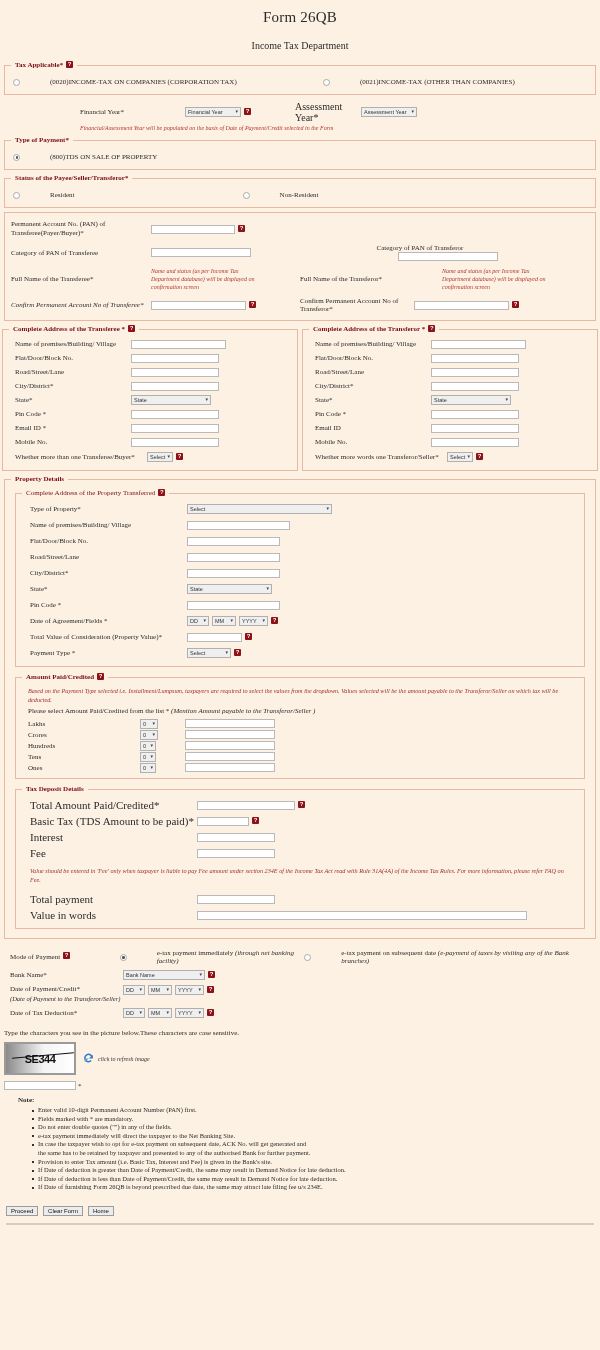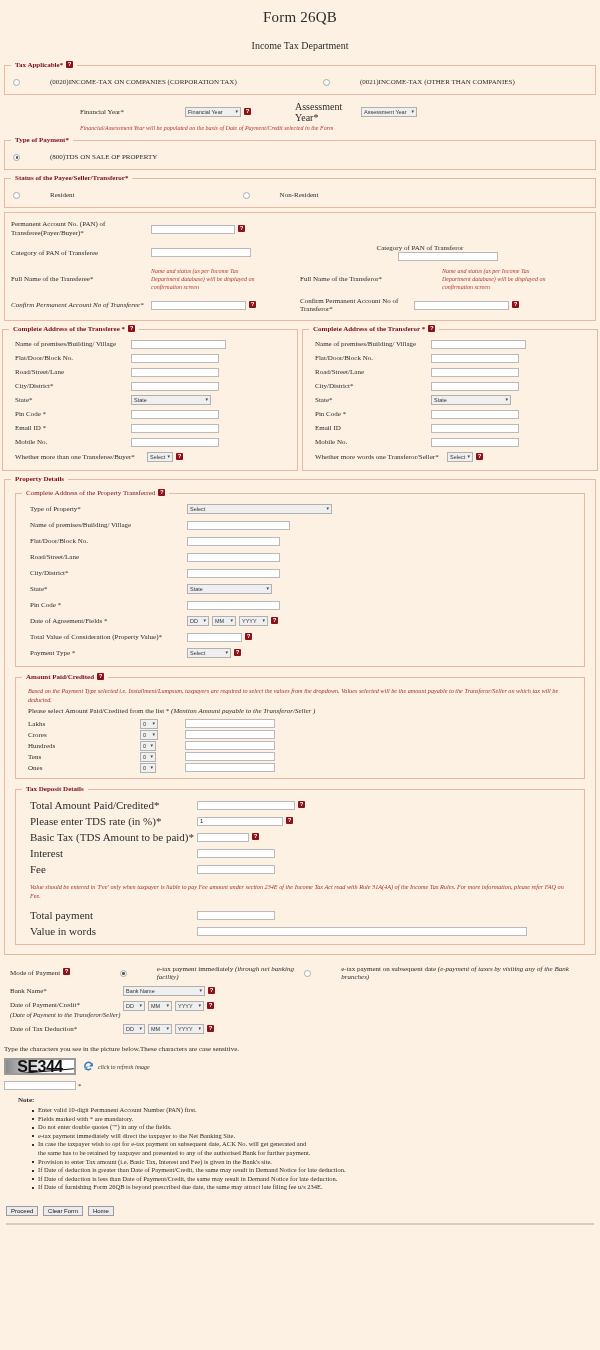--- a/index.html
+++ b/index.html
@@ -129,26 +129,26 @@
   
   .trow { display:flex; align-items:center; height:16px; }
   .trow .tl { width:175px; font-size:11px; padding-left:8px; }
 
   
   .botsec { padding:6px 10px 2px 10px; }
   .brow { display:flex; align-items:flex-start; margin-bottom:5px; }
   .brow .bl { width:113px; font-size:7px; line-height:9px; }
 
   .captcha-box {
-    width:72px; height:17px;
+    width:72px; height:33px;
     border:2px solid #9a9a9a;
     background:linear-gradient(to right,#8a8a8a,#f4f4f4 55%,#ffffff);
     display:flex; align-items:center; justify-content:center;
     font-family:"Liberation Sans", sans-serif;
-    font-weight:bold; font-size:16px; color:#111;
+    font-weight:bold; font-size:11px; color:#111;
     letter-spacing:-0.5px;
     position:relative; overflow:hidden;text-align:center;
   }
   .captcha-box .strike {
     position:absolute; left:6px; top:11px; width:62px; height:1px;
     background:#111; transform:rotate(-5deg);
   }
   .refresh-ic {
     display:inline-block; width:11px; height:11px; margin:0 4px 0 7px;
     vertical-align:middle;
@@ -530,25 +530,20 @@
         <input class="tb" style="width: 90px; margin-left: 29px;">
       </div>
     </fieldset>
 
     <fieldset style="margin:6px 4px 4px 4px;">
       <legend>Tax Deposit Details</legend>
 
       <div class="trow">
         <div class="tl">Total Amount Paid/Credited*</div>
         <input class="tb" style="width: 98px;">
-        <span class="help">?</span>
-      </div>
-      <div class="trow">
-        <div class="tl">Please enter TDS rate (in %)*</div>
-        <input class="tb" style="width: 86px;" value="1">
         <span class="help">?</span>
       </div>
       <div class="trow">
         <div class="tl">Basic Tax (TDS Amount to be paid)*</div>
         <input class="tb" style="width: 52px;">
         <span class="help">?</span>
       </div>
       <div class="trow">
         <div class="tl">Interest</div>
         <input class="tb" style="width: 78px;">

